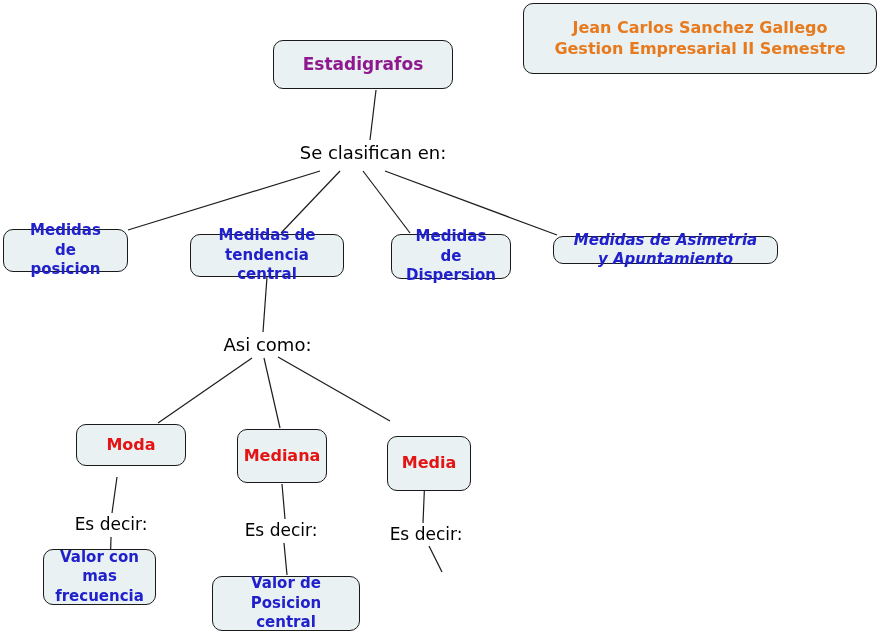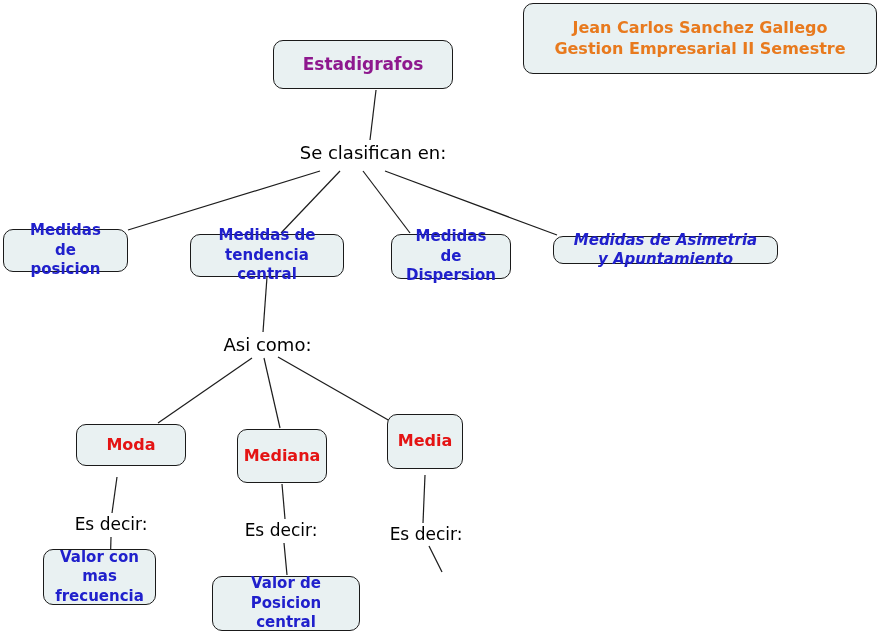--- a/index.html
+++ b/index.html
@@ -93,21 +93,21 @@
 
   <div class="node blue" style="left:553px; top:236px; width:225px; height:28px;font-style:italic;">Medidas de Asimetria
 y Apuntamiento</div>
 
   <div class="link-label" style="left:215px; top:334px; width:105px;">Asi como:</div>
 
   <div class="node red" style="left:52px; top:424px; width:110px; height:42px;margin-left:24px;">Moda</div>
 
   <div class="node red" style="left:237px; top:429px; width:90px; height:54px;">Mediana</div>
 
-  <div class="node red" style="left:387px; top:414px; width:76px; height:55px;">Media</div>
+  <div class="node red" style="left:387px; top:436px; width:84px; height:55px;">Media</div>
 
   <div class="link-label small" style="left:68px; top:514px; width:86px;">Es decir:</div>
 
   <div class="link-label small" style="left:238px; top:520px; width:86px;">Es decir:</div>
 
   <div class="link-label small" style="left:383px; top:524px; width:86px;">Es decir:</div>
 
   <div class="node blue" style="left:43px; top:549px; width:113px; height:56px;">Valor con mas
 frecuencia</div>
 

